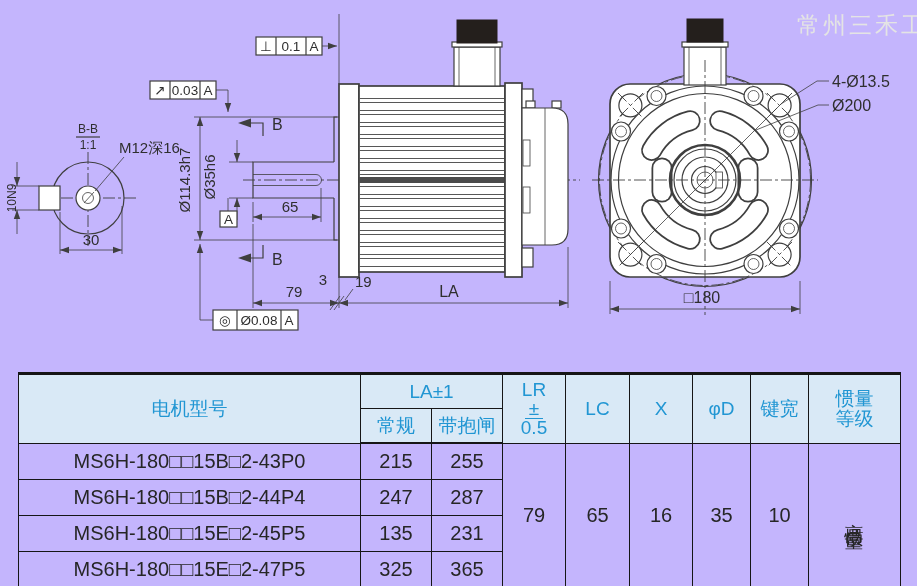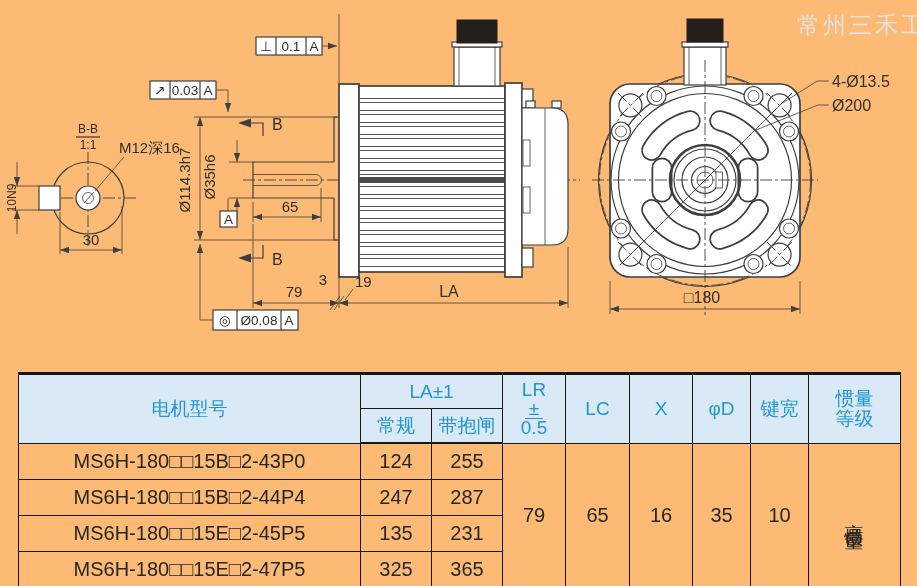--- a/index.html
+++ b/index.html
@@ -1,16 +1,16 @@
 <!DOCTYPE html>
 <html><head>
 <meta charset="utf-8">
 <style>
   html,body{margin:0;padding:0;background:#fff;}
-  .canvas{position:relative;width:917px;height:586px;background:#fdba74;overflow:hidden;
+  .canvas{position:relative;width:917px;height:586px;background:#c4b5fd;overflow:hidden;
           font-family:"Liberation Sans",sans-serif;}
   svg{position:absolute;left:0;top:0;}
   .ln{stroke:#3f3f3f;stroke-width:1.2;fill:none;}
   .lnt{stroke:#3f3f3f;stroke-width:1.7;fill:none;}
   .lnw{stroke:#3f3f3f;stroke-width:.8;fill:none;}
   .wfill{fill:#fff;}
   .cl{stroke:#3f3f3f;stroke-width:.9;fill:none;stroke-dasharray:12 3 3 3;}
   .slot-o{stroke:#3f3f3f;stroke-width:21;fill:none;stroke-linecap:round;}
   .slot-i{stroke:#fff;stroke-width:17.5;fill:none;stroke-linecap:round;}
   .t{font-family:"Liberation Sans",sans-serif;fill:#2f2f2f;font-size:15px;}
@@ -322,21 +322,21 @@
           </th>
     </tr>
     <tr>
       <th>常规</th>
       <th>带抱闸</th>
     </tr>
   </thead>
   <tbody>
     <tr>
       <td class="model">MS6H-180□□15B□2-43P0</td>
-      <td>124</td>
+      <td>215</td>
       <td>255</td>
       <td rowspan="4">79</td>
       <td rowspan="4">65</td>
       <td rowspan="4">16</td>
       <td rowspan="4">35</td>
       <td rowspan="4">10</td>
       <td rowspan="4">
             <div class="vert">高惯量</div>
           </td>
     </tr>

